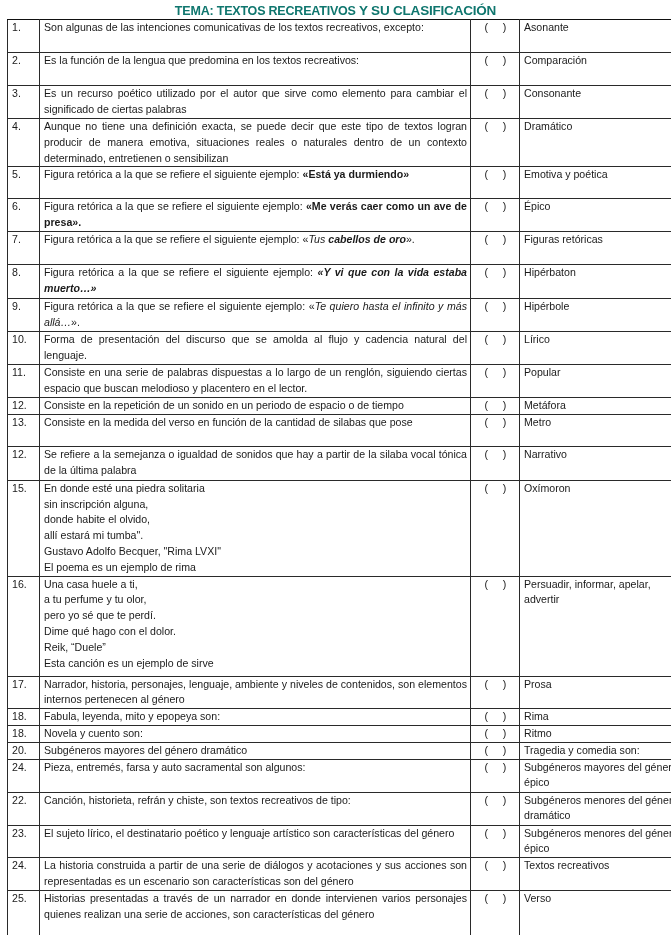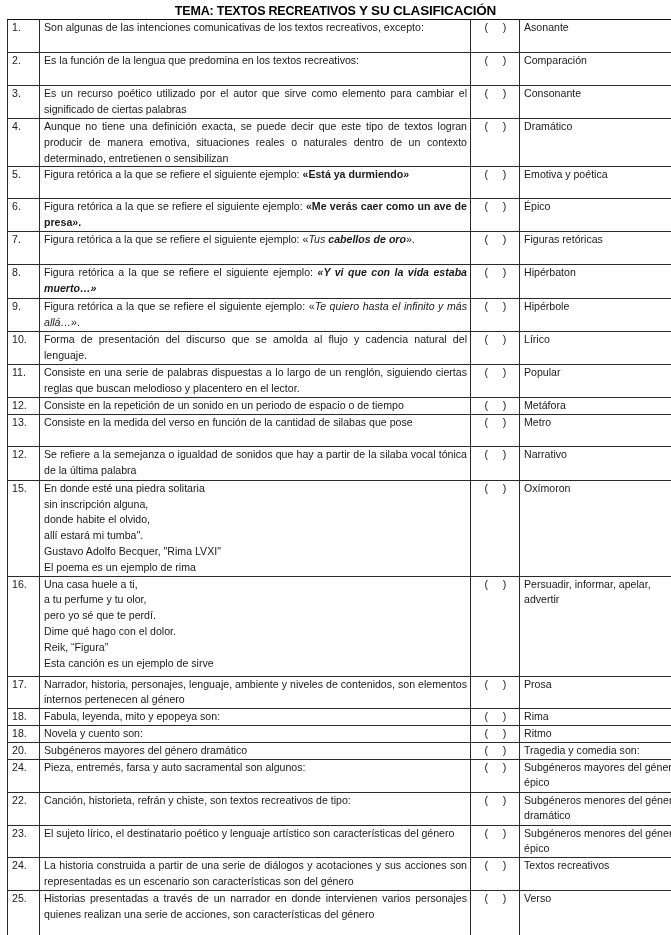--- a/index.html
+++ b/index.html
@@ -4,21 +4,21 @@
 <style>
   html, body { margin: 0; padding: 0; background: #ffffff; }
   body {
     width: 671px; height: 935px; overflow: hidden; position: relative;
     font-family: "Liberation Sans", "DejaVu Sans", sans-serif;
     color: #1a1a1a;
   }
   .title {
     position: absolute; top: 3px; left: 0; width: 671px;
     text-align: center; font-weight: bold; font-size: 12.5px;
-    letter-spacing: -0.2px; color: #000000;
+    letter-spacing: -0.2px; color: #0f766e;
   }
   .title .big { font-size: 13.5px; }
   table.quiz {
     position: absolute; top: 19px; left: 7px;
     border-collapse: collapse; table-layout: fixed;
     width: 680px;
     font-size: 10.6px; line-height: 15.8px;
   }
   table.quiz td {
     border: 1.3px solid #2a2a2a;
@@ -98,21 +98,21 @@
         <td class="opt">Hipérbole</td>
       </tr>
       <tr style="height: 33px;">
         <td class="num">10.</td>
         <td class="q">Forma de presentación del discurso que se amolda al flujo y cadencia natural del lenguaje.</td>
         <td class="paren">(     )</td>
         <td class="opt">Lírico</td>
       </tr>
       <tr style="height: 33px;">
         <td class="num">11.</td>
-        <td class="q">Consiste en una serie de palabras dispuestas a lo largo de un renglón, siguiendo ciertas reglas que buscan melodioso y placentero en el lector.</td>
+        <td class="q">Consiste en una serie de palabras dispuestas a lo largo de un renglón, siguiendo ciertas espacio que buscan melodioso y placentero en el lector.</td>
         <td class="paren">(     )</td>
         <td class="opt">Popular</td>
       </tr>
       <tr style="height: 16px;">
         <td class="num">12.</td>
         <td class="q">Consiste en la repetición de un sonido en un periodo de espacio o de tiempo</td>
         <td class="paren">(     )</td>
         <td class="opt">Metáfora</td>
       </tr>
       <tr style="height: 32px;">
@@ -140,21 +140,21 @@
         <td class="paren">(     )</td>
         <td class="opt">Oxímoron</td>
       </tr>
       <tr style="height: 100px;">
         <td class="num">16.</td>
         <td class="q" style="text-align: right;">
           <span class="line">Una casa huele a ti,</span>
           <span class="line">a tu perfume y tu olor,</span>
           <span class="line">pero yo sé que te perdí.</span>
           <span class="line">Dime qué hago con el dolor.</span>
-          <span class="line">Reik, “Figura”</span>
+          <span class="line">Reik, “Duele”</span>
           <span class="line">Esta canción es  un ejemplo de sirve</span>
         </td>
         <td class="paren">(     )</td>
         <td class="opt">Persuadir, informar, apelar, advertir</td>
       </tr>
       <tr style="height: 32px;">
         <td class="num">17.</td>
         <td class="q">Narrador, historia, personajes, lenguaje, ambiente y niveles de contenidos, son elementos internos pertenecen al género</td>
         <td class="paren">(     )</td>
         <td class="opt">Prosa</td>

